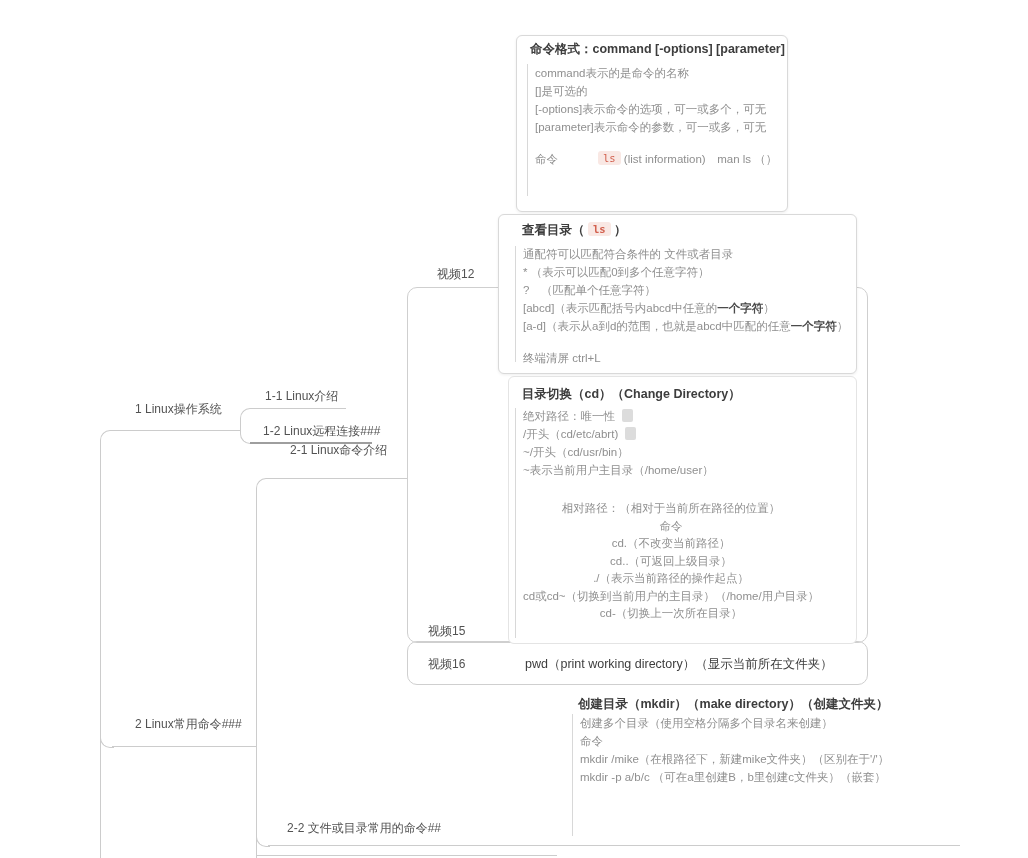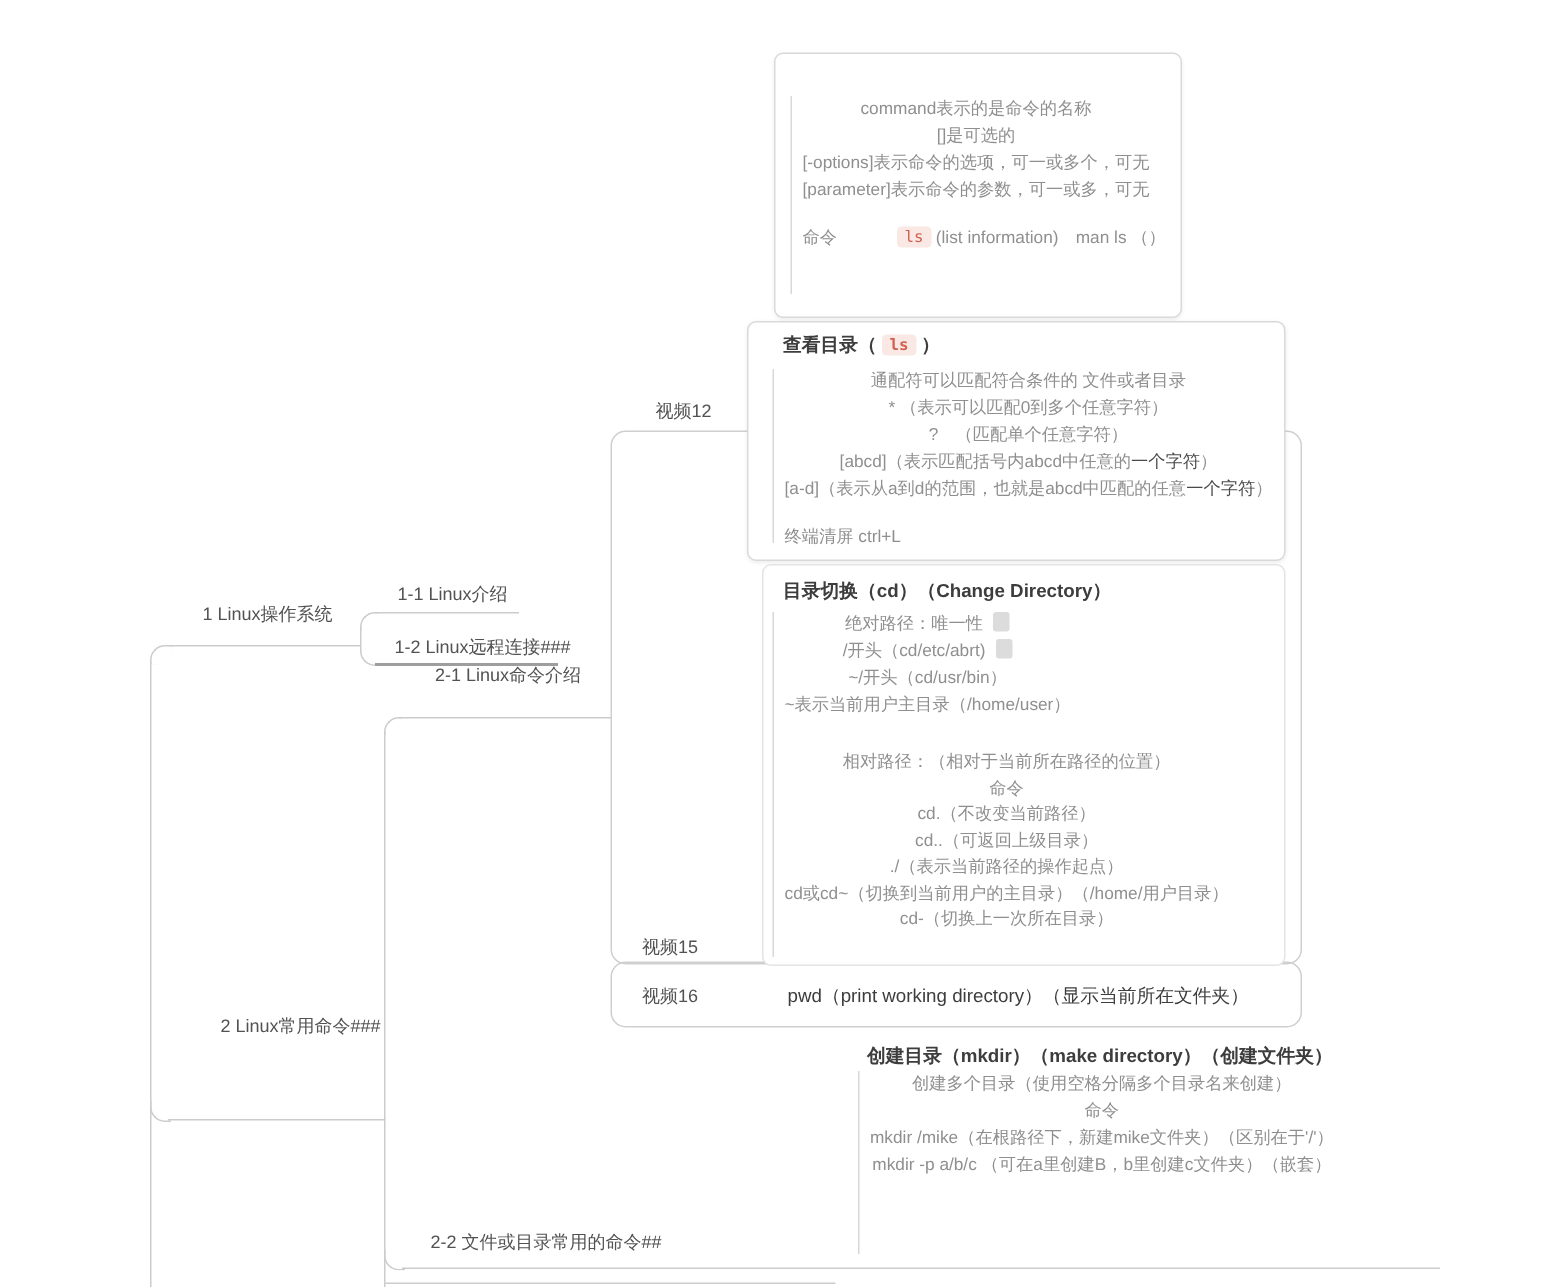--- a/index.html
+++ b/index.html
@@ -11,22 +11,22 @@
   .c-tl{position:absolute;border-top:1px solid #cccccc;border-left:1px solid #cccccc;border-top-left-radius:10px;}
   .c-bl{position:absolute;border-bottom:1px solid #cccccc;border-left:1px solid #cccccc;border-bottom-left-radius:10px;}
   .rect{position:absolute;border:1px solid #cfcfcf;border-radius:10px;}
   .whitebox{position:absolute;background:#ffffff;border:1px solid #d9d9d9;border-radius:6px;
             box-shadow:0 1px 3px rgba(0,0,0,0.07);}
   .faintbox{position:absolute;background:#ffffff;border:1px solid #e4e4e4;border-radius:6px;}
   .guide{position:absolute;width:1px;background:#d8d8d8;}
   .label{position:absolute;font-size:12px;color:#525252;white-space:nowrap;}
   .title{position:absolute;font-size:12.5px;font-weight:bold;color:#3d3d3d;white-space:nowrap;}
   .body{position:absolute;font-size:11.5px;line-height:18px;color:#8f8f8f;white-space:nowrap;}
-  .body .ln{height:18px;text-align:center;}
-  .b{font-weight:normal;color:#4a4a4a;}
+  .body .ln{height:18px;}
+  .b{font-weight:bold;color:#4a4a4a;}
   .chip{display:inline-block;background:#f9e8e4;color:#d2604e;font-family:"DejaVu Sans Mono","Liberation Mono",monospace;
         font-size:10.5px;line-height:14px;padding:0 5px;border-radius:3px;vertical-align:1px;}
   .sq{display:inline-block;width:11px;height:13px;background:#dcdcdc;border-radius:2px;margin-left:7px;vertical-align:-2px;}
   .cmdlabel{display:inline-block;width:63px;}
 </style>
 </head>
 <body>
 
 <div id="canvas">
 
@@ -51,20 +51,21 @@
   <div class="hl" style="left:268px;top:845px;width:692px;"></div>
   <div class="hl" style="left:257px;top:855px;width:300px;"></div>
 
   <div class="rect" style="left:407px;top:287px;width:459px;height:354px;"></div>
   <div class="rect" style="left:407px;top:641px;width:459px;height:42px;"></div>
 
   <div class="whitebox" style="left:516px;top:35px;width:270px;height:175px;"></div>
   <div class="whitebox" style="left:498px;top:214px;width:357px;height:158px;"></div>
   <div class="faintbox" style="left:508px;top:376px;width:347px;height:266px;"></div>
 
+  <div class="title" style="left:530px;top:41px;">命令格式：command [-options] [parameter]</div>
   <div class="guide" style="left:527px;top:64px;height:132px;"></div>
   <div class="body" style="left:535px;top:64px;">
     <div class="ln">command表示的是命令的名称</div>
     <div class="ln">[]是可选的</div>
     <div class="ln">[-options]表示命令的选项，可一或多个，可无</div>
     <div class="ln">[parameter]表示命令的参数，可一或多，可无</div>
   </div>
   <div class="body" style="left:535px;top:150px;">
     <span class="cmdlabel">命令</span><span class="chip">ls</span>
     <span>(list information)　man ls （）</span>
@@ -107,20 +108,20 @@
     <div class="ln">创建多个目录（使用空格分隔多个目录名来创建）</div>
     <div class="ln">命令</div>
     <div class="ln">mkdir /mike（在根路径下，新建mike文件夹）（区别在于'/'）</div>
     <div class="ln">mkdir -p a/b/c （可在a里创建B，b里创建c文件夹）（嵌套）</div>
   </div>
 
   <div class="label" style="left:135px;top:401px;">1 Linux操作系统</div>
   <div class="label" style="left:265px;top:388px;">1-1 Linux介绍</div>
   <div class="label" style="left:263px;top:423px;">1-2 Linux远程连接###</div>
   <div class="label" style="left:290px;top:442px;">2-1 Linux命令介绍</div>
-  <div class="label" style="left:135px;top:676px;margin-left:12px;">2 Linux常用命令###</div>
+  <div class="label" style="left:135px;top:716px;">2 Linux常用命令###</div>
   <div class="label" style="left:287px;top:820px;">2-2 文件或目录常用的命令##</div>
   <div class="label" style="left:437px;top:266px;">视频12</div>
   <div class="label" style="left:428px;top:623px;">视频15</div>
   <div class="label" style="left:428px;top:656px;">视频16</div>
   <div class="label" style="left:488px;top:828px;margin-top:32px;">视频19</div>
 
 </div>
 
 </body></html>

